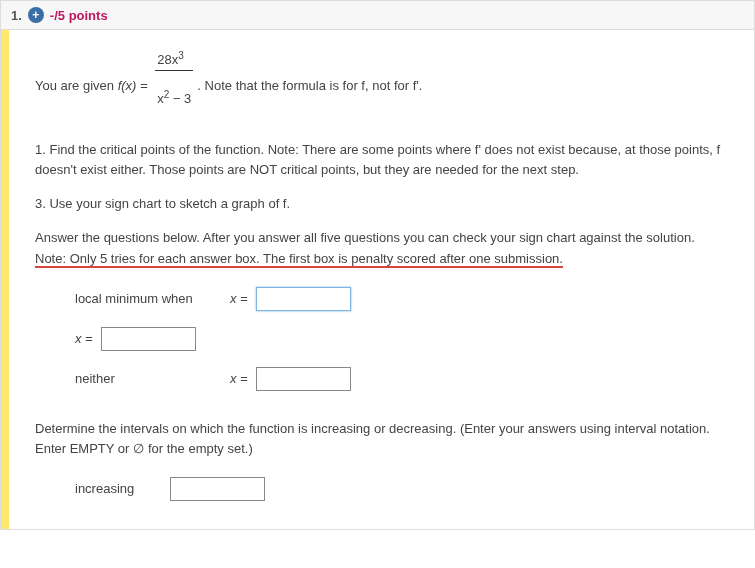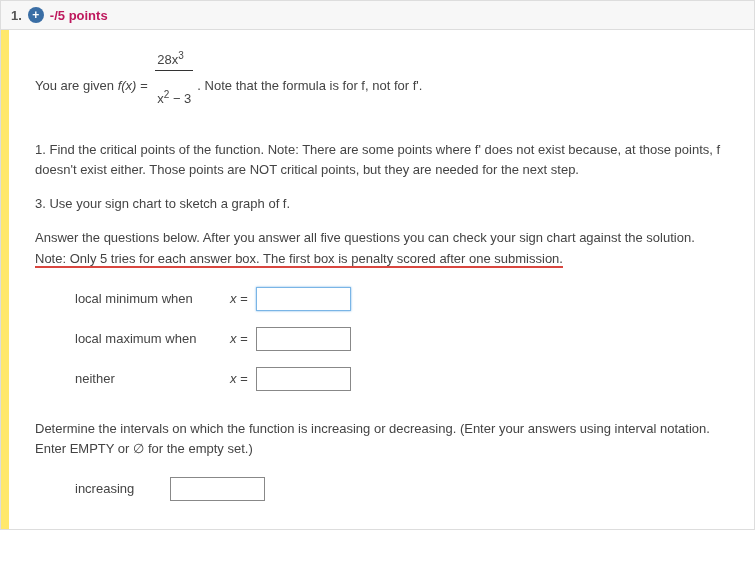--- a/index.html
+++ b/index.html
@@ -111,21 +111,20 @@
       </p>
 
 
       <div class="answer-block">
         <div class="answer-row">
           <span class="answer-label">local minimum when</span>
           <span class="xeq">x =</span>
           <input class="ans focus" type="text" style="">
         </div>
         <div class="answer-row">
-          <span class="answer-label">local maximum when</span>
           <span class="xeq">x =</span>
           <input class="ans" type="text" style="">
         </div>
         <div class="answer-row">
           <span class="answer-label">neither</span>
           <span class="xeq">x =</span>
           <input class="ans" type="text" style="">
         </div>
       </div>
 

